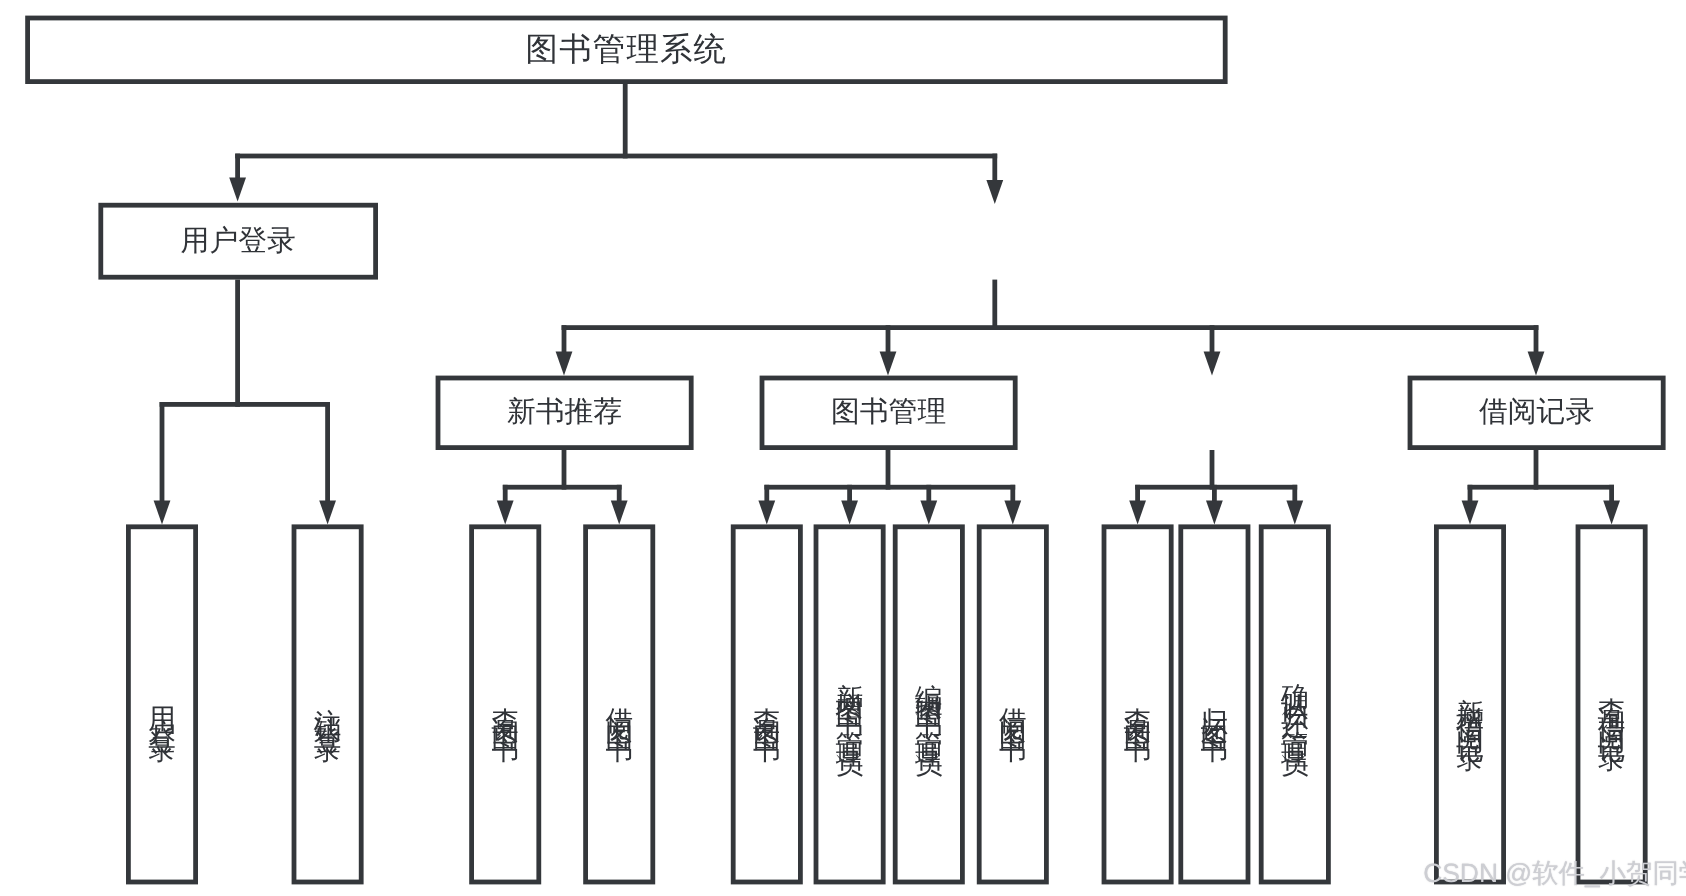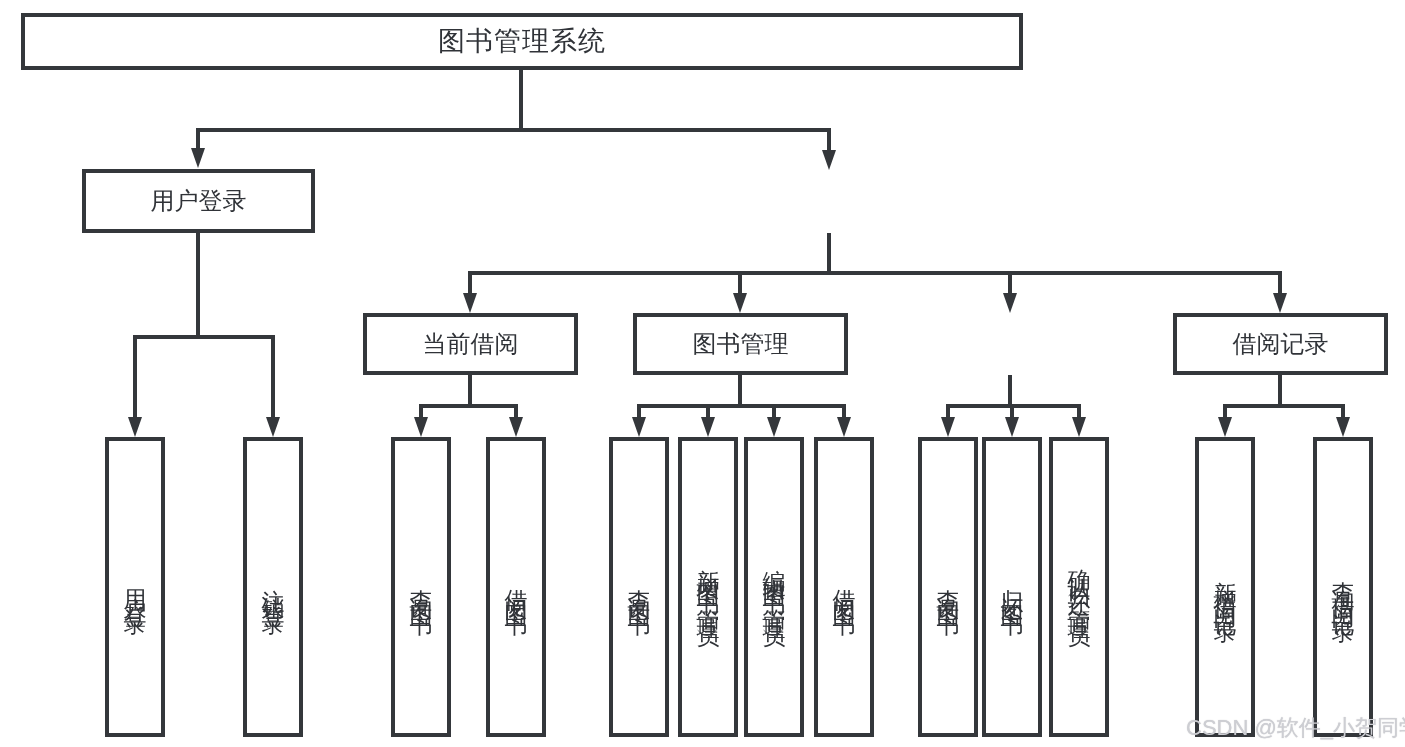--- a/index.html
+++ b/index.html
@@ -87,21 +87,21 @@
 
   <div class="box root-box" style="left:21px; top:13px; width:1002px; height:57px;">
     <span>图书管理系统</span>
   </div>
 
   <div class="box" style="left:82px; top:169px; width:233px; height:64px;">
     <span>用户登录</span>
   </div>
 
   <div class="box" style="left:363px; top:313px; width:215px; height:62px;">
-    <span>当前借阅</span>
+    <span>新书推荐</span>
   </div>
   <div class="box" style="left:633px; top:313px; width:215px; height:62px;">
     <span>图书管理</span>
   </div>
   <div class="box" style="left:1173px; top:313px; width:215px; height:62px;">
     <span>借阅记录</span>
   </div>
 
   <div class="box vbox" style="left:105px;">
     <span class="vtext">用户登录</span>

